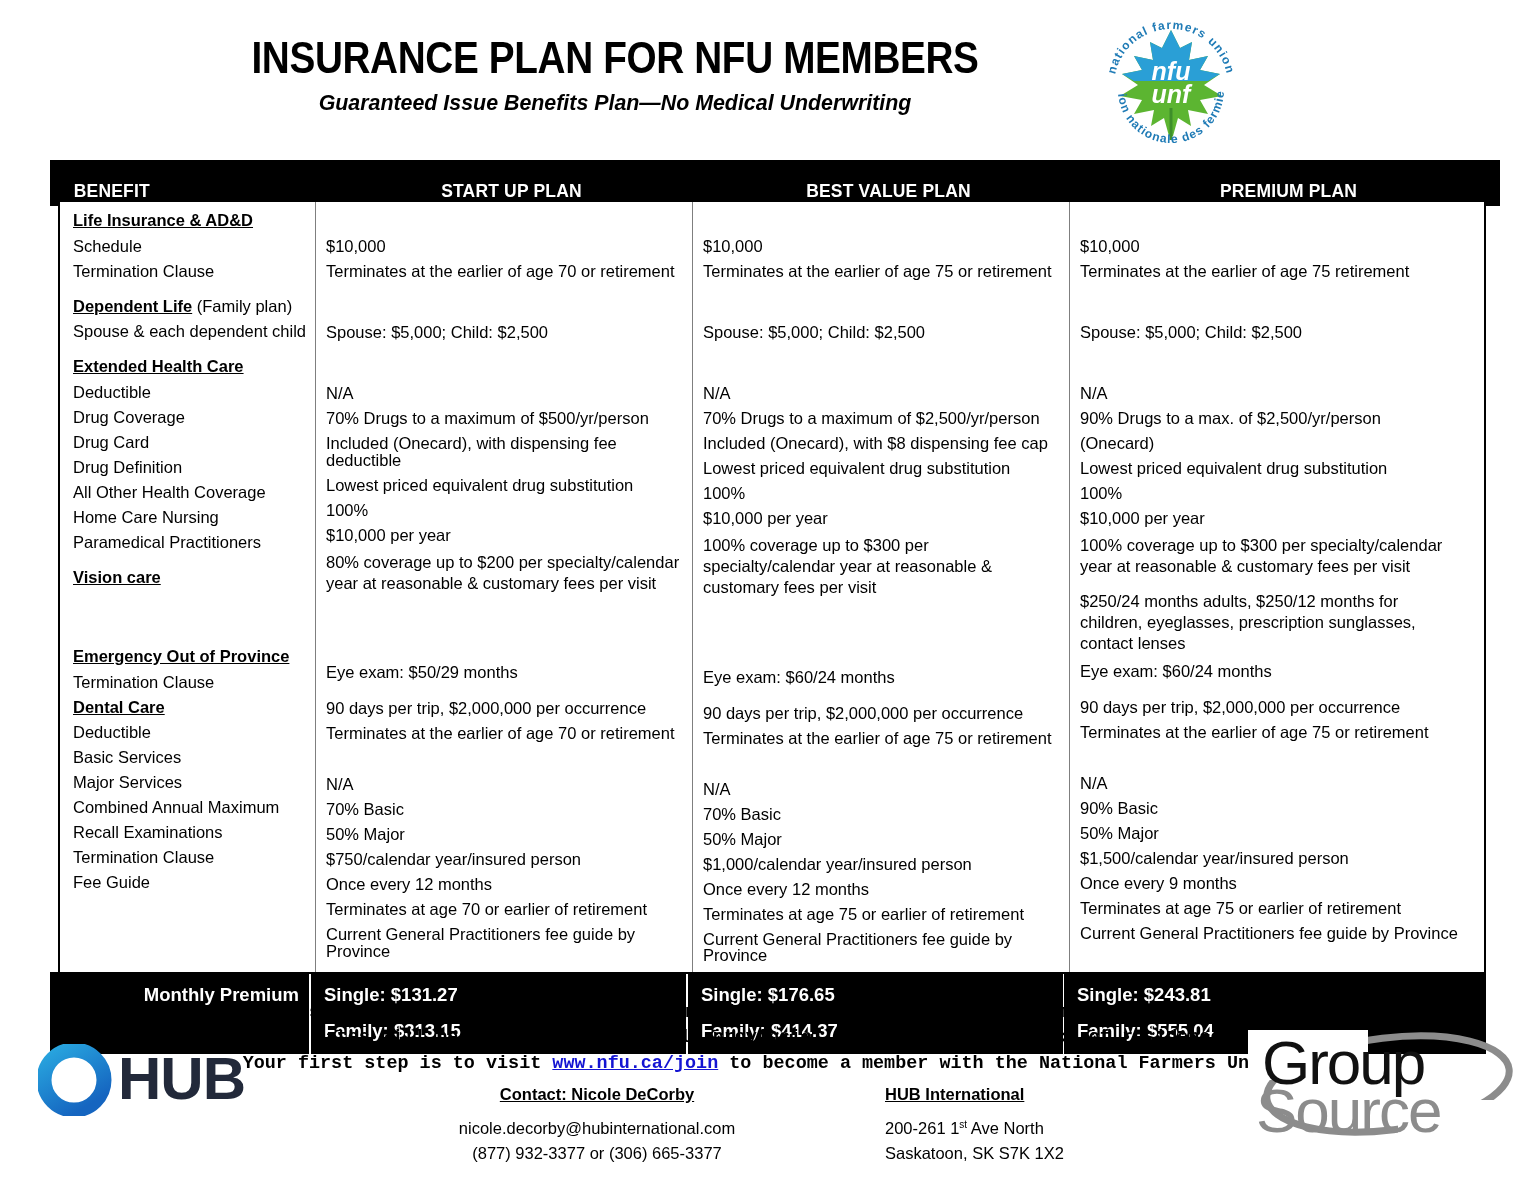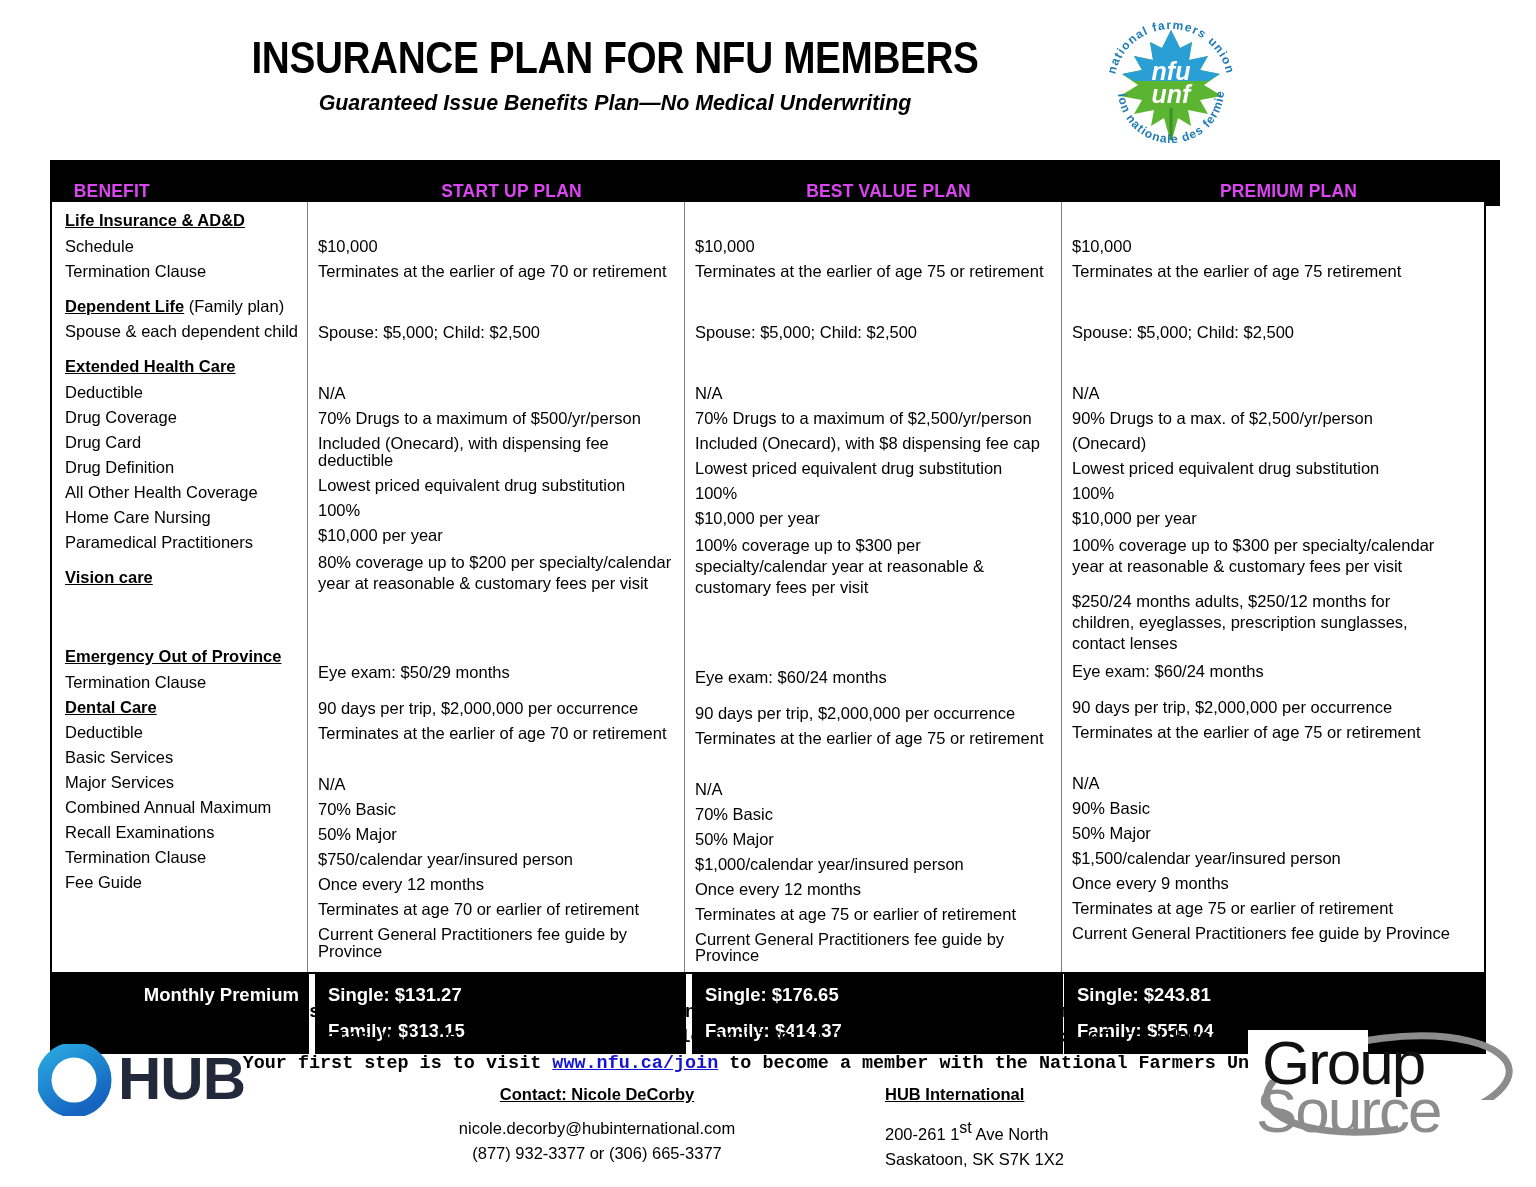--- a/index.html
+++ b/index.html
@@ -66,39 +66,40 @@
     width: 1436px;
     border-collapse: collapse;
     table-layout: fixed;
   }
   .benefit-table td, .benefit-table th {
     vertical-align: top;
     padding: 0;
   }
   .thead-row {
     background: #000000;
-    color: #d946ef;
+    color: #ffffff;
     height: 46px;
   }
   .thead-row th {
     font-family: "Liberation Sans Narrow", "Liberation Sans", sans-serif;
     font-size: 19px;
     font-weight: bold;
     letter-spacing: 0.2px;
     transform: scaleX(0.92);
     padding-bottom: 4px;
     vertical-align: bottom;
   }
   .th-benefit { text-align: left; padding-left: 14px !important; }
   .th-plan { text-align: center; }
 
   .body-wrap {
     border-left: 2px solid #000;
     border-right: 2px solid #000;
     position: relative;
+    margin-left: 8px;
   }
   .grid {
     position: relative;
     display: flex;
     width: 100%;
     background: #fff;
   }
   .col {
     position: relative;
     box-sizing: border-box;
@@ -137,21 +138,21 @@
   }
   .premium-cell {
     box-sizing: border-box;
     padding: 10px 10px 12px 13px;
     font-family: "Liberation Sans Narrow", "Liberation Sans", sans-serif;
     font-weight: bold;
     font-size: 18.5px;
     transform-origin: left center;
   }
   .premium-cell.c0 { width: 259px; text-align: right; }
-  .premium-cell.c1, .premium-cell.c2 { width: 377px; border-left: 6px solid #ffffff; }
+  .premium-cell.c1, .premium-cell.c2 { width: 377px; border-left: 2px solid #ffffff; }
   .premium-cell.c3 { width: 423px; border-left: 1px solid #ffffff; }
   .premium-cell .pline { margin-bottom: 14px; }
   .premium-cell .pline:last-child { margin-bottom: 0; }
 
   
   .footer-note {
     position: absolute;
     left: 0;
     top: 1000px;
     width: 1536px;
@@ -173,21 +174,21 @@
     font-size: 16.5px;
     line-height: 1.55;
   }
   .contact-left { left: 432px; width: 330px; text-align: center; }
   .contact-right { left: 885px; width: 260px; text-align: left; }
   .contact-head {
     font-weight: bold;
     text-decoration: underline;
     margin-bottom: 8px;
   }
-  sup { font-size: 16px; vertical-align: super; }
+  sup { font-size: 10px; vertical-align: super; }
 
   
   .hub-logo { position: absolute; left: 38px; top: 1044px; width: 232px; height: 72px; }
   .hub-text {
     position: absolute;
     left: 118px;
     top: 1044px;
     font-family: "Liberation Sans", sans-serif;
     font-weight: bold;
     font-size: 60px;

